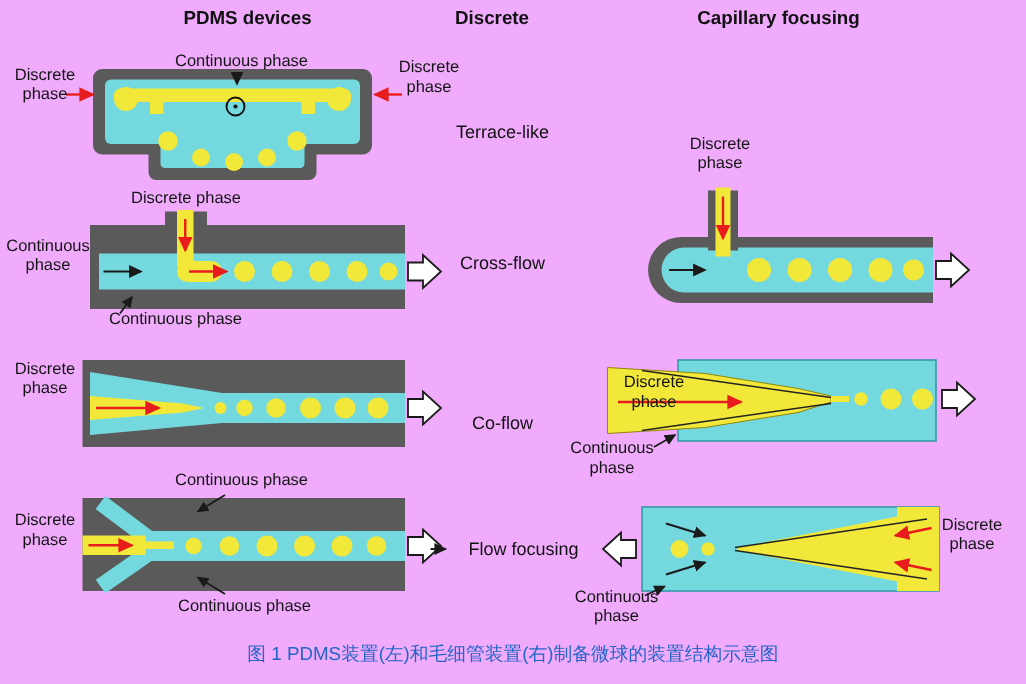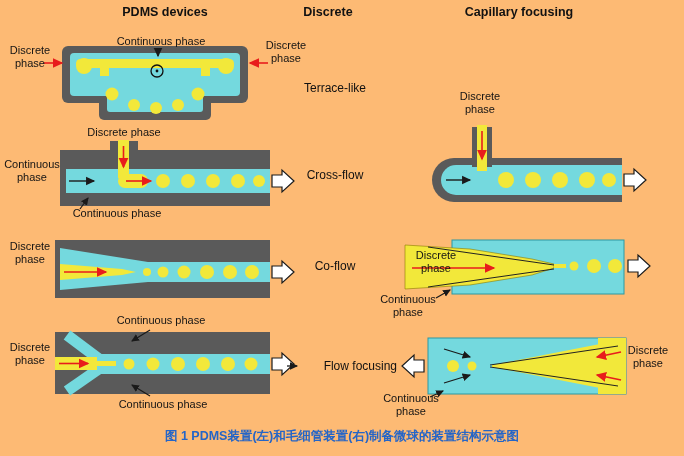--- a/index.html
+++ b/index.html
@@ -1,22 +1,22 @@
 <!DOCTYPE html>
 <html style="--device-gray: #5a5a5a; --channel-cyan: #74d9de; --fluid-yellow: #f2e83a; --arrow-red: #e81c1c; --caption-blue: #2565c7;"><head>
 <meta charset="utf-8">
 <style>
   html,body{margin:0;padding:0;background:#fff;}
-  .canvas{position:relative;width:684px;height:456px;background:#fdba74;overflow:hidden;
+  .canvas{position:relative;width:684px;height:456px;background:#f0abfc;overflow:hidden;
           font-family:"Liberation Sans",sans-serif;}
   svg.layer{position:absolute;left:0;top:0;}
   .lbl{position:absolute;font-size:11px;line-height:1.2;color:#141414;text-align:center;}
   .hdr{font-size:12.5px;font-weight:bold;color:#111;}
   .geo{font-size:12px;color:#111;}
-  .caption{position:absolute;font-size:12.5px;font-weight:bold;
+  .caption{position:absolute;font-size:12.5px;font-weight:normal;
            color:var(--caption-blue,#2565c7);text-align:center;}
 </style>
 </head>
 <body>
 
 <div class="canvas">
 
 <svg class="layer" width="684" height="456" viewBox="0 0 684 456">
   <defs>
     <marker id="ar" viewBox="0 0 8 8" markerWidth="7" markerHeight="7" refX="6.5" refY="4" orient="auto">
@@ -175,26 +175,26 @@
 <div class="lbl" style="left:255px;top:39px;width:62px">Discrete phase</div>
 <div class="lbl geo" style="left:288px;top:81px;width:94px">Terrace-like</div>
 
 <div class="lbl" style="left:70px;top:126px;width:108px">Discrete phase</div>
 <div class="lbl" style="left:0px;top:158px;width:64px">Continuous phase</div>
 <div class="lbl" style="left:58px;top:207px;width:118px">Continuous phase</div>
 <div class="lbl geo" style="left:288px;top:168px;width:94px">Cross-flow</div>
 <div class="lbl" style="left:448px;top:90px;width:64px">Discrete phase</div>
 
 <div class="lbl" style="left:0px;top:240px;width:60px">Discrete phase</div>
-<div class="lbl geo" style="left:288px;top:259px;width:94px">Co-flow</div>
+<div class="lbl geo" style="left:288px;top:275px;width:94px">Co-flow</div>
 <div class="lbl" style="left:404px;top:249px;width:64px">Discrete phase</div>
 <div class="lbl" style="left:372px;top:293px;width:72px">Continuous phase</div>
 
 <div class="lbl" style="left:98px;top:314px;width:126px">Continuous phase</div>
 <div class="lbl" style="left:0px;top:341px;width:60px">Discrete phase</div>
 <div class="lbl" style="left:100px;top:398px;width:126px">Continuous phase</div>
-<div class="lbl geo" style="left:301px;top:359px;width:96px;text-align:right">Flow focusing</div>
+<div class="lbl geo" style="left:301px;top:359px;width:96px;text-align:center">Flow focusing</div>
 <div class="lbl" style="left:615px;top:344px;width:66px">Discrete phase</div>
 <div class="lbl" style="left:374px;top:392px;width:74px">Continuous phase</div>
 
 <div class="caption" style="left:0px;top:428px;width:684px">图 1 PDMS装置(左)和毛细管装置(右)制备微球的装置结构示意图</div>
 
 </div>
 
 </body></html>

